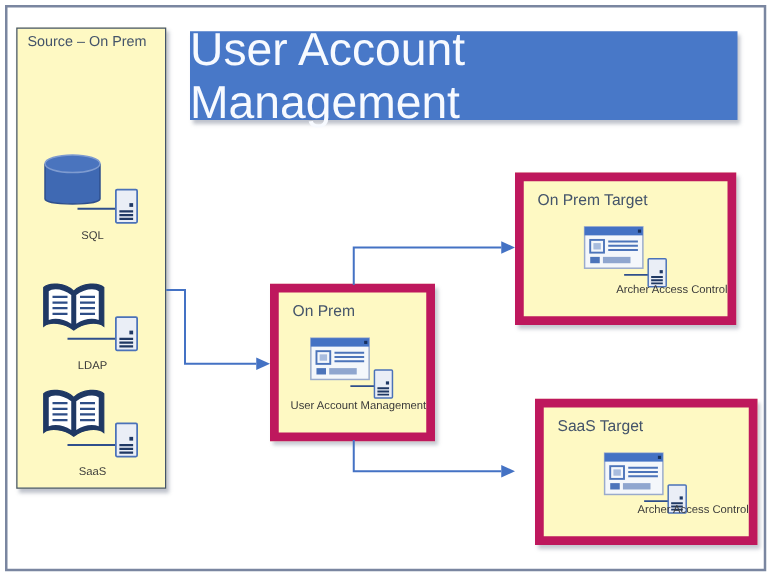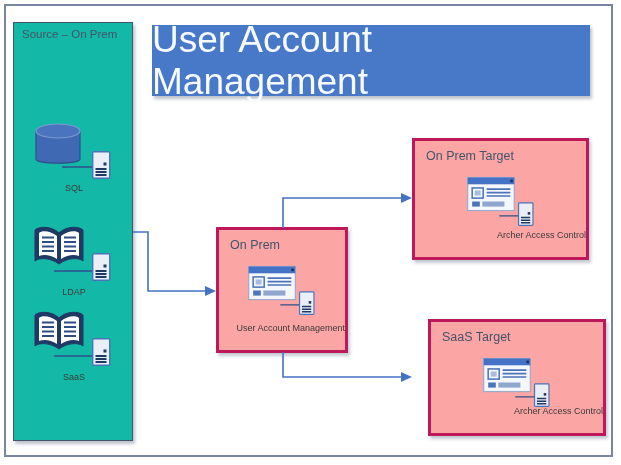--- a/index.html
+++ b/index.html
@@ -10,32 +10,32 @@
   .frame{
     position:absolute;left:4px;top:4px;width:609px;height:453px;
     border:2px solid #7A86A0;box-sizing:border-box;
   }
   .banner{
     position:absolute;left:152px;top:25px;width:438px;height:71px;
     background:#4878C8;color:#F7FAFF;display:flex;align-items:center;justify-content:center;
     font-size:37px;font-weight:400;box-shadow:2px 3px 3px rgba(110,120,140,.45);
   }
   .panel{
-    position:absolute;left:13px;top:22px;width:120px;height:419px;background:#14b8a6;
+    position:absolute;left:13px;top:22px;width:120px;height:369px;background:#fef9c3;
     border:1px solid #44546A;box-sizing:border-box;box-shadow:2px 3px 3px rgba(110,120,140,.45);
   }
   .panel-label{position:absolute;left:8px;top:5px;font-size:11.5px;color:#44546A;white-space:nowrap;}
   .src-item{position:absolute;left:10px;width:100px;text-align:center;}
   .src-item.sql{top:96px;}
   .src-item.ldap{top:200px;}
   .src-item.azure{top:285px;}
   .src-item svg{display:block;margin:0 auto;}
   .src-label{font-size:9px;color:#3A3A3A;margin-top:2px;}
   .box{
-    position:absolute;border:3px solid #be185d;background:#fca5a5;box-sizing:border-box;
+    position:absolute;border:7px solid #be185d;background:#fef9c3;box-sizing:border-box;
     box-shadow:2px 3px 3px rgba(110,120,140,.4);
   }
   .hub{left:216px;top:227px;width:132px;height:126px;text-decoration:underline;}
   .t1{left:412px;top:138px;width:177px;height:122px;}
   .t2{left:428px;top:319px;width:178px;height:117px;}
   .box-label{position:absolute;left:11px;top:8px;font-size:12.5px;color:#44546A;white-space:nowrap;}
   .box-icon{position:absolute;left:50%;transform:translateX(-50%);}
   .hub .box-icon{top:34px;}
   .t1 .box-icon{top:34px;}
   .t2 .box-icon{top:34px;}

